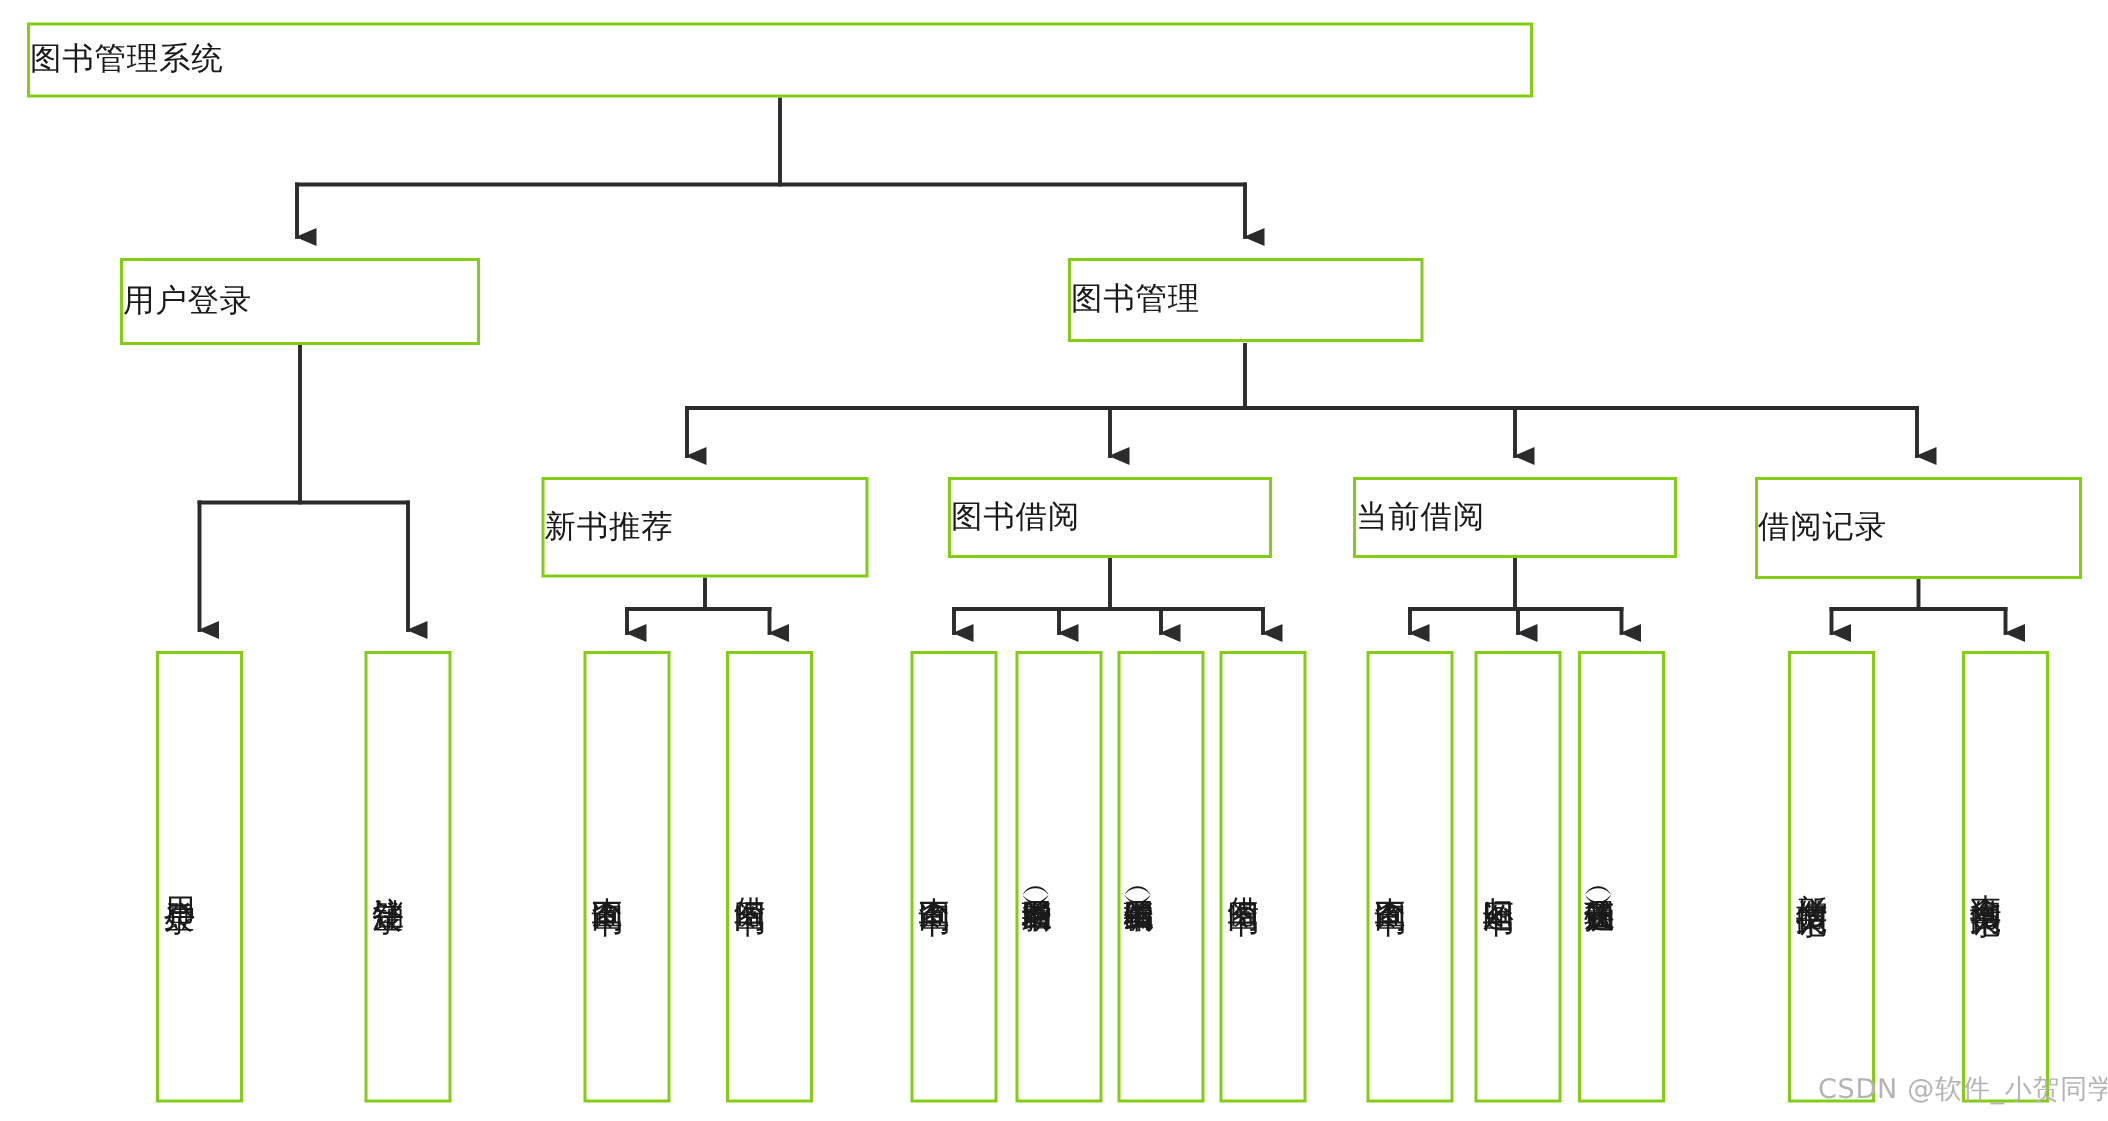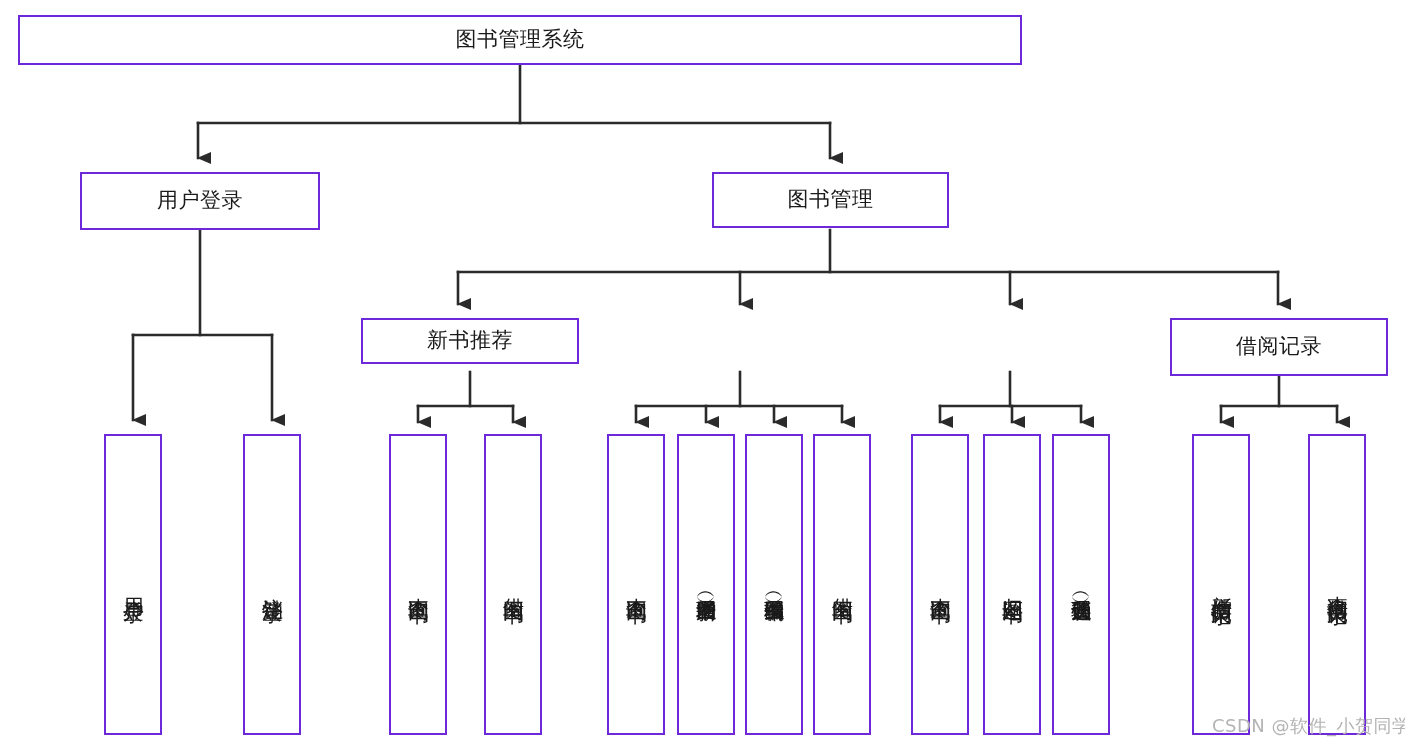--- a/index.html
+++ b/index.html
@@ -21,25 +21,25 @@
   #diagram-svg {
     position: absolute;
     left: 0;
     top: 0;
     width: 1405px;
     height: 747px;
   }
   .node {
     position: absolute;
     box-sizing: border-box;
-    border: 2px solid #6d28d9;
+    border: 2px solid #84cc16;
     background: #ffffff;
     display: flex;
     align-items: center;
-    justify-content: center;
+    justify-content: flex-start;
     z-index: 2;
   }
   .node-label {
     font-size: 21px;
     color: #1a1a1a;
     line-height: 1.12;
     letter-spacing: 0.5px;
     white-space: nowrap;
     text-align: center;
   }
@@ -136,24 +136,30 @@
     <span class="node-label">图书管理系统</span>
   </div>
 
   <div class="node" id="n-l2-0" style="left: 80px; top: 172px; width: 240px; height: 58px;">
     <span class="node-label">用户登录</span>
   </div>
   <div class="node" id="n-l2-1" style="left: 712px; top: 172px; width: 237px; height: 56px;">
     <span class="node-label">图书管理</span>
   </div>
 
-  <div class="node" id="n-l3-0" style="left: 361px; top: 318px; width: 218px; height: 46px;">
+  <div class="node" id="n-l3-0" style="left: 361px; top: 318px; width: 218px; height: 67px;">
     <span class="node-label">新书推荐</span>
   </div>
-  <div class="node" id="n-l3-3" style="left: 1170px; top: 318px; width: 218px; height: 58px;">
+  <div class="node" id="n-l3-1" style="left: 632px; top: 318px; width: 216px; height: 54px;">
+    <span class="node-label">图书借阅</span>
+  </div>
+  <div class="node" id="n-l3-2" style="left: 902px; top: 318px; width: 216px; height: 54px;">
+    <span class="node-label">当前借阅</span>
+  </div>
+  <div class="node" id="n-l3-3" style="left: 1170px; top: 318px; width: 218px; height: 68px;">
     <span class="node-label">借阅记录</span>
   </div>
 
   <div class="node vertical" id="n-leaf-0" style="left: 104px; top: 434px; width: 58px; height: 301px;">
     <span class="node-label">用户登录</span>
   </div>
   <div class="node vertical" id="n-leaf-1" style="left: 243px; top: 434px; width: 58px; height: 301px;">
     <span class="node-label">注销登录</span>
   </div>
   <div class="node vertical" id="n-leaf-2" style="left: 389px; top: 434px; width: 58px; height: 301px;">

